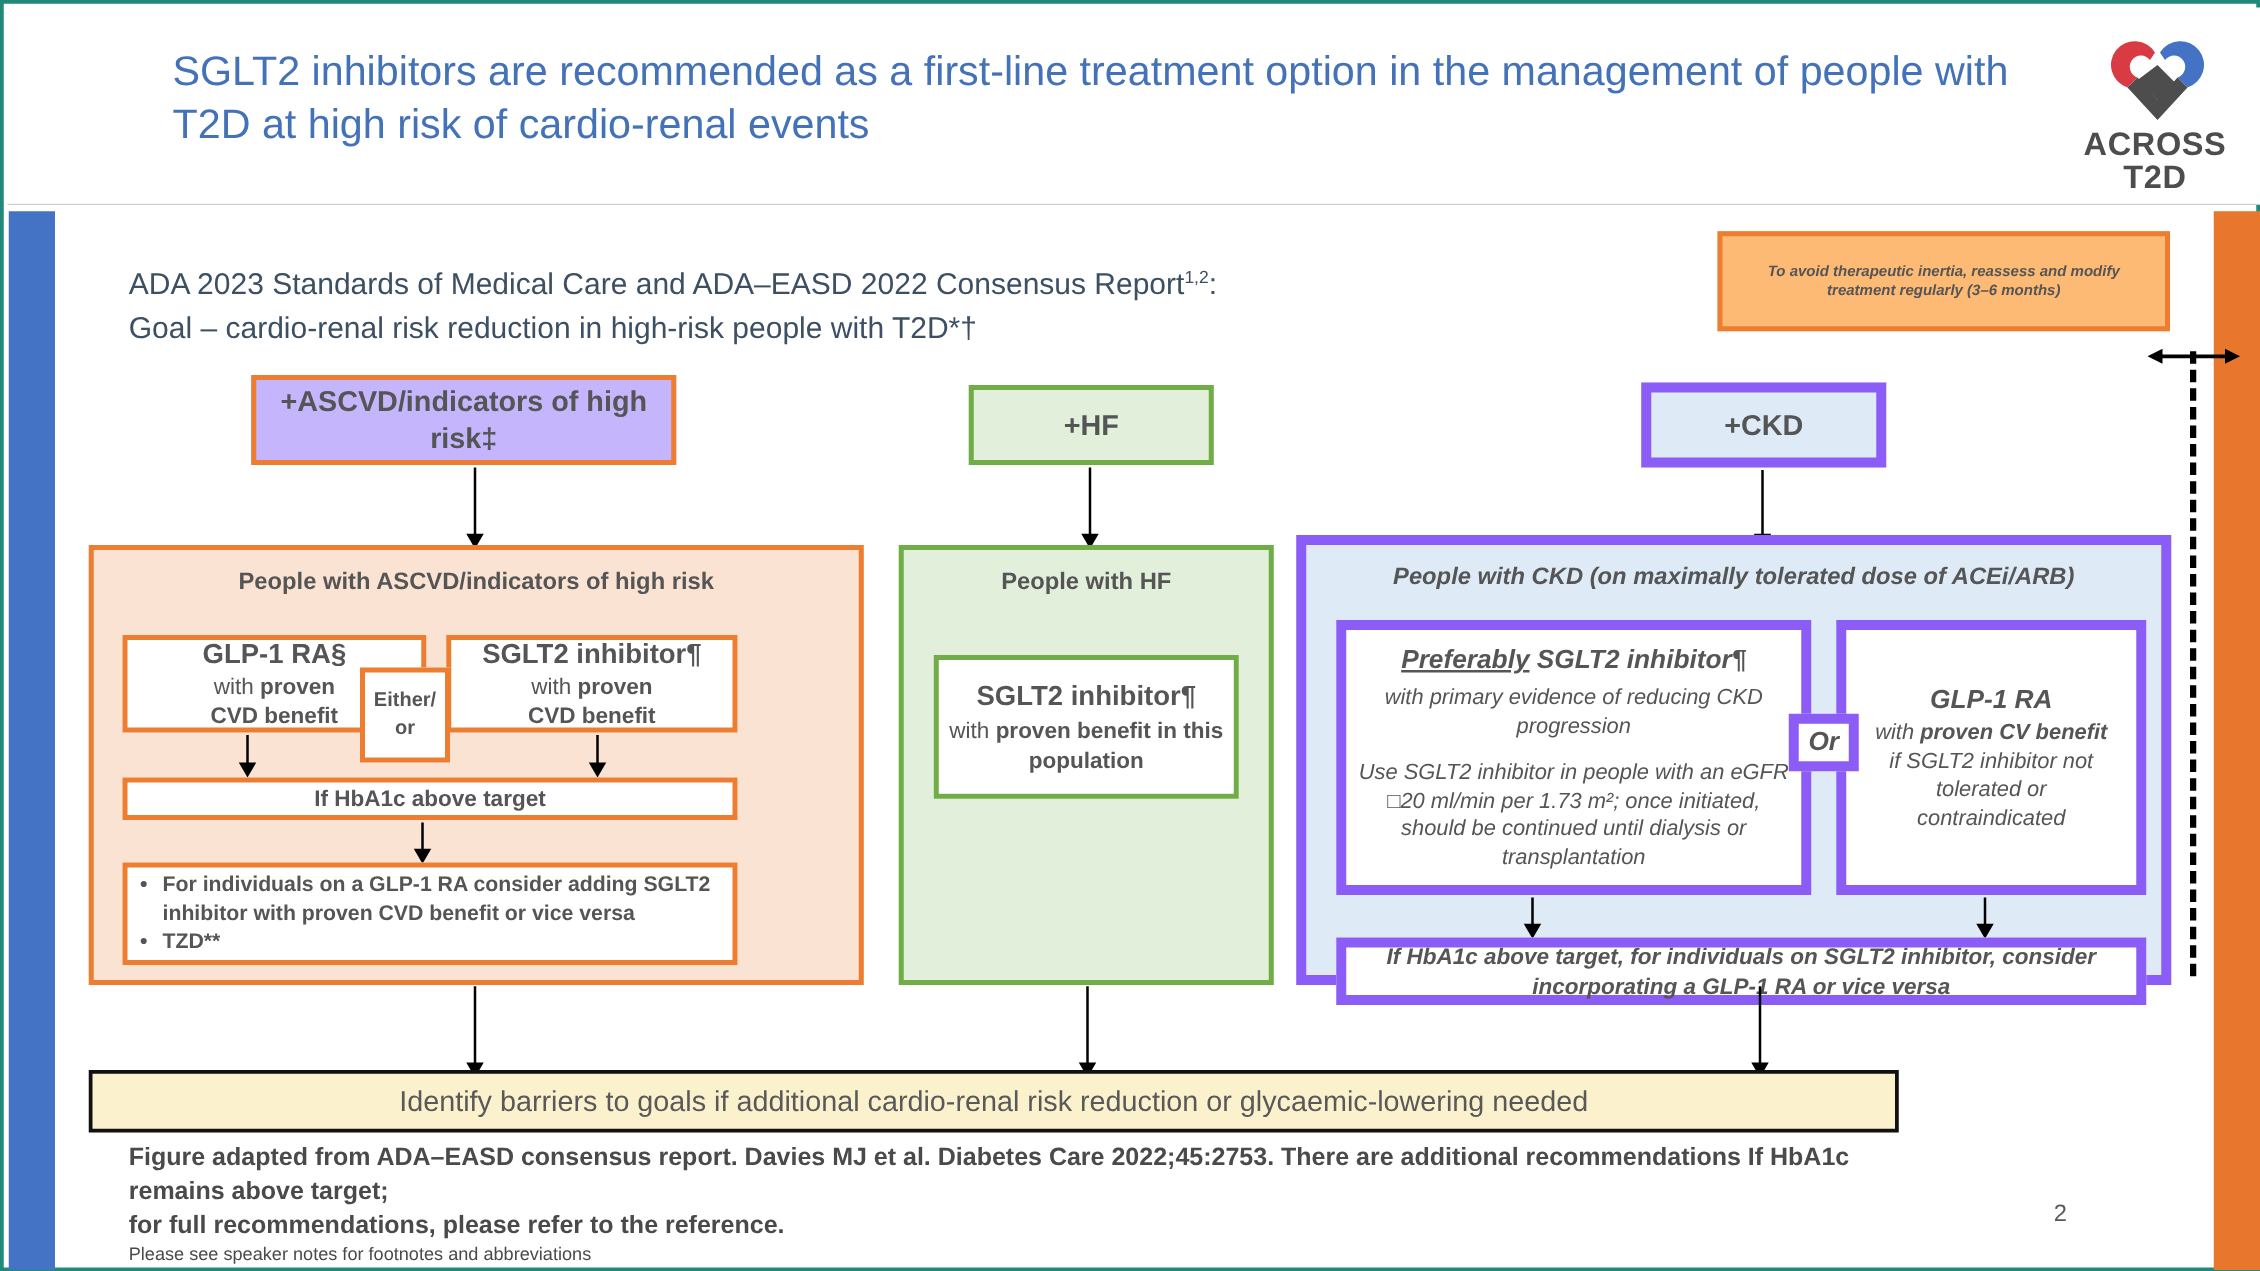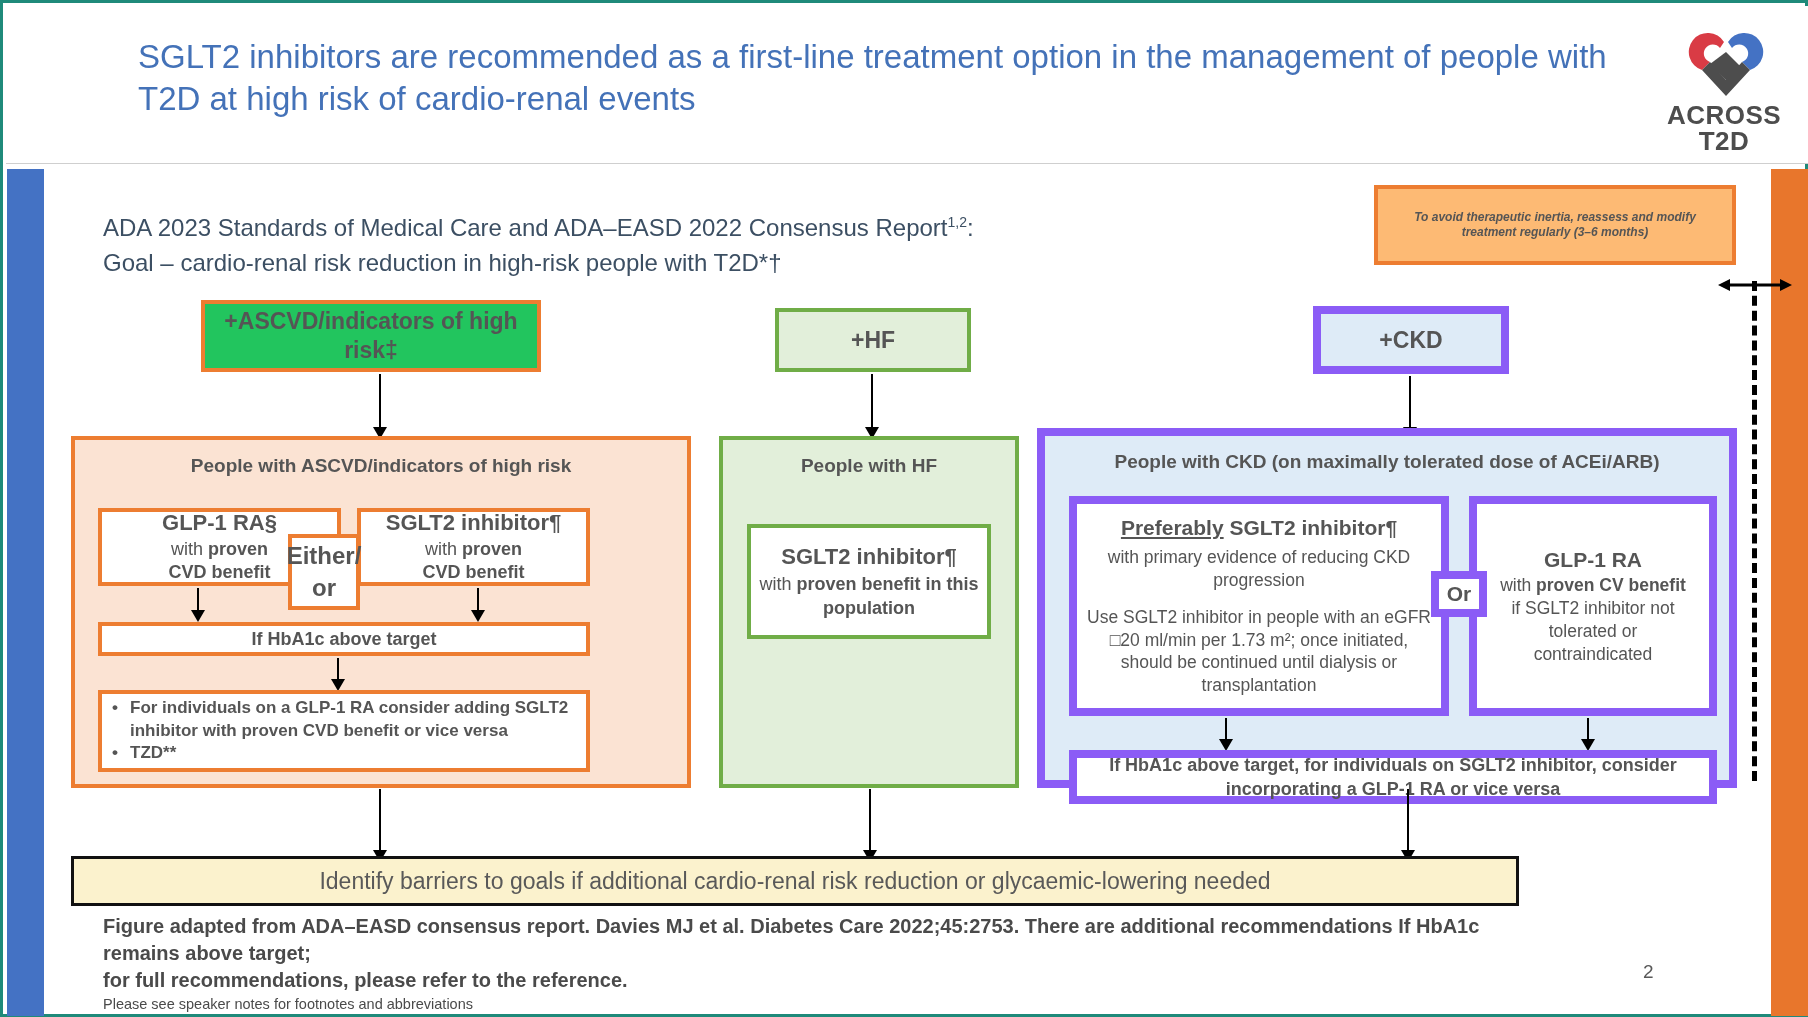--- a/index.html
+++ b/index.html
@@ -114,37 +114,37 @@
 
   <div id="inertia">To avoid therapeutic inertia, reassess and modify treatment regularly (3–6 months)</div>
 
   <svg id="dblarrow" viewBox="0 0 74 20">
     <line x1="10" y1="10" x2="64" y2="10" stroke="#000" stroke-width="3"></line>
     <polygon points="0,10 12,4 12,16" fill="#000"></polygon>
     <polygon points="74,10 62,4 62,16" fill="#000"></polygon>
   </svg>
   <div id="dash"></div>
 
-  <div class="toptag or-c" style="left:198px;top:297px;width:340px;height:72px;background:#22c55e;line-height:1.25;">
+  <div class="toptag or-c" style="left:198px;top:297px;width:340px;height:72px;background:#c4b5fd;line-height:1.25;">
     <span>+ASCVD/indicators of high risk‡</span>
   </div>
   <div class="arrow" style="left:376px;top:371px;height:54px;"></div>
 
   <div class="panel or-c" style="left:68px;top:433px;width:620px;height:352px;background:#fbe3d3;">
     <div class="panel-title" style="top:14px;">
       <span>People with ASCVD/indicators of high risk</span>
     </div>
 
     <div class="ibox or-c" style="left:23px;top:68px;width:243px;height:78px;font-size:18px;line-height:1.3;">
       <div style="font-size:22px;font-weight:bold;">GLP-1 RA§</div>
       <div><span>with </span><b>proven</b></div>
       <div><b>CVD benefit</b></div>
     </div>
 
-    <div class="ibox or-c" style="left:213px;top:94px;width:72px;height:76px;font-size:24px;font-weight:bold;line-height:1.35;z-index:4;">
+    <div class="ibox or-c" style="left:213px;top:94px;width:72px;height:76px;font-size:16px;font-weight:bold;line-height:1.35;z-index:4;">
       <span>Either/ or</span>
     </div>
 
     <div class="ibox or-c" style="left:282px;top:68px;width:233px;height:78px;font-size:18px;line-height:1.3;">
       <div style="font-size:22px;font-weight:bold;">SGLT2 inhibitor¶</div>
       <div><span>with </span><b>proven</b></div>
       <div><b>CVD benefit</b></div>
     </div>
 
     <div class="arrow" style="left:122px;top:148px;height:23px;"></div>
@@ -186,21 +186,21 @@
     </div>
   </div>
 
   <div class="arrow" style="left:866px;top:786px;height:62px;"></div>
 
   <div class="toptag bl-c" style="left:1310px;top:303px;width:196px;height:68px;background:#deebf7;">
     <span>+CKD</span>
   </div>
   <div class="arrow" style="left:1406px;top:373px;height:52px;"></div>
 
-  <div class="panel bl-c" style="left:1034px;top:425px;width:700px;height:360px;background:#deebf7;">
+  <div class="panel bl-c" style="left:1034px;top:425px;width:700px;height:360px;background:#deebf7;font-style:italic;">
     <div class="panel-title" style="top:14px;font-size:19px;">
       <span>People with CKD (on maximally tolerated dose of ACEi/ARB)</span>
     </div>
 
     <div class="ibox bl-c" style="left:24px;top:60px;width:380px;height:220px;font-size:17.5px;line-height:1.3;padding:6px 10px;justify-content:flex-start;">
       <div style="font-size:21px;font-weight:bold;margin-top:4px;"><u>Preferably</u><span> SGLT2 inhibitor¶</span></div>
       <div style="margin-top:5px;">with primary evidence of reducing CKD progression</div>
       <div style="margin-top:14px;">Use SGLT2 inhibitor in people with an eGFR □20 ml/min per 1.73 m²; once initiated, should be continued until dialysis or transplantation</div>
     </div>
 

